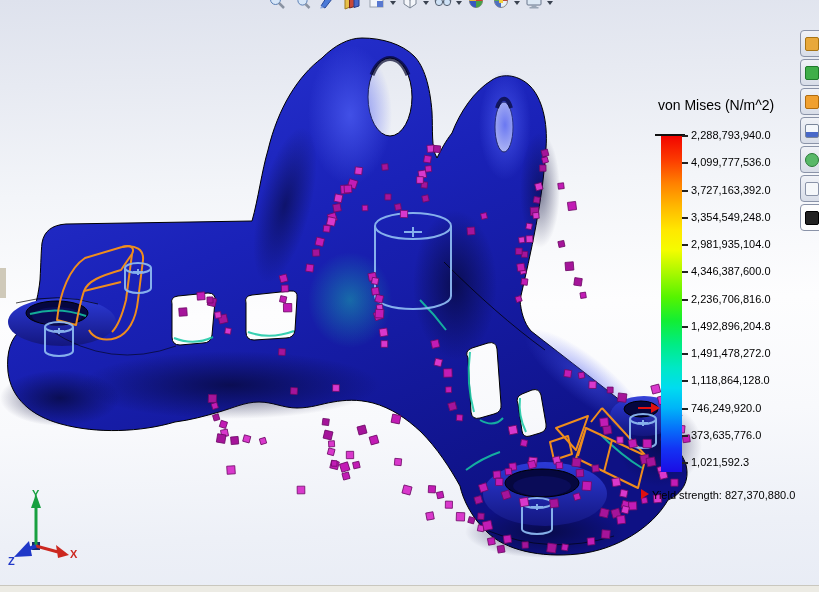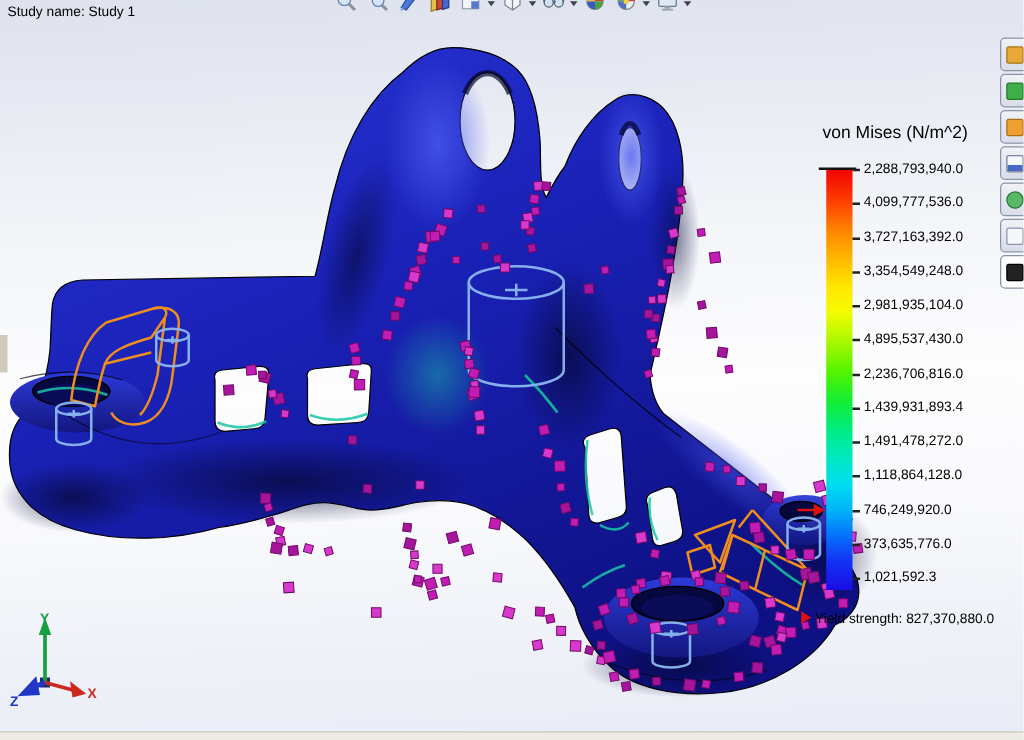--- a/index.html
+++ b/index.html
@@ -334,21 +334,20 @@
         <rect x="508.85652782022953" y="425.85652782022953" width="8.28694435954094" height="8.28694435954094" fill="#d938cc" stroke="#6e0a67" stroke-width="0.8" transform="rotate(-10.6 513 430)"></rect>
         <rect x="520.8705532103777" y="439.8705532103777" width="6.258893579244614" height="6.258893579244614" fill="#c21cb5" stroke="#6e0a67" stroke-width="0.8" transform="rotate(10.5 524 443)"></rect>
         <rect x="357.9192196726799" y="425.9192196726799" width="8.161560654640198" height="8.161560654640198" fill="#a5149a" stroke="#6e0a67" stroke-width="0.8" transform="rotate(-15.0 362 430)"></rect>
         <rect x="332.6301502138376" y="384.6301502138376" width="6.739699572324753" height="6.739699572324753" fill="#d938cc" stroke="#6e0a67" stroke-width="0.8" transform="rotate(1.3 336 388)"></rect>
       </g>
   </svg>
 
   <div class="edge-symbol"></div>
 
   <div class="annot">
-    <div>Study name: Study 1</div>
   </div>
 
   <div class="toolbar">
     <div class="tbtn">
         <svg width="18" height="18">
           <circle cx="7.5" cy="7.5" r="5" fill="#d6e6f8" stroke="#5a7fb4"></circle>
           <line x1="11" y1="11" x2="16" y2="16" stroke="#8a93a2" stroke-width="2.5"></line>
         </svg>
       </div>
     <div class="tbtn">
@@ -436,23 +435,23 @@
   </div>
 
   <div class="legend-title">von Mises (N/m^2)</div>
   <div class="bar-cap"></div>
   <div class="colorbar" id="colorbar" style="background: linear-gradient(rgb(242, 4, 0) 0%, rgb(252, 58, 0) 7%, rgb(255, 128, 0) 14%, rgb(255, 184, 0) 21%, rgb(255, 232, 0) 28%, rgb(244, 252, 0) 34%, rgb(166, 248, 0) 41%, rgb(85, 244, 0) 48%, rgb(18, 238, 52) 55%, rgb(0, 236, 132) 62%, rgb(0, 232, 198) 69%, rgb(0, 220, 240) 75%, rgb(0, 180, 248) 81%, rgb(6, 114, 250) 87%, rgb(19, 52, 244) 93%, rgb(27, 12, 228) 100%);"></div>
   <div class="lv" style="top:129px">2,288,793,940.0</div>
   <div class="lv" style="top:156px">4,099,777,536.0</div>
   <div class="lv" style="top:184px">3,727,163,392.0</div>
   <div class="lv" style="top:211px">3,354,549,248.0</div>
   <div class="lv" style="top:238px">2,981,935,104.0</div>
-  <div class="lv" style="top:265px">4,895,537,430.0</div>
+  <div class="lv" style="top:265px">4,346,387,600.0</div>
   <div class="lv" style="top:293px">2,236,706,816.0</div>
-  <div class="lv" style="top:320px">1,439,931,893.4</div>
+  <div class="lv" style="top:320px">1,492,896,204.8</div>
   <div class="lv" style="top:347px">1,491,478,272.0</div>
   <div class="lv" style="top:374px">1,118,864,128.0</div>
   <div class="lv" style="top:402px">746,249,920.0</div>
   <div class="lv" style="top:429px">373,635,776.0</div>
   <div class="lv" style="top:456px">1,021,592.3</div>
   <div class="yield-marker">
       <span class="ln"></span>
       <span class="hd"></span>
     </div>
   <div class="yield-row">

